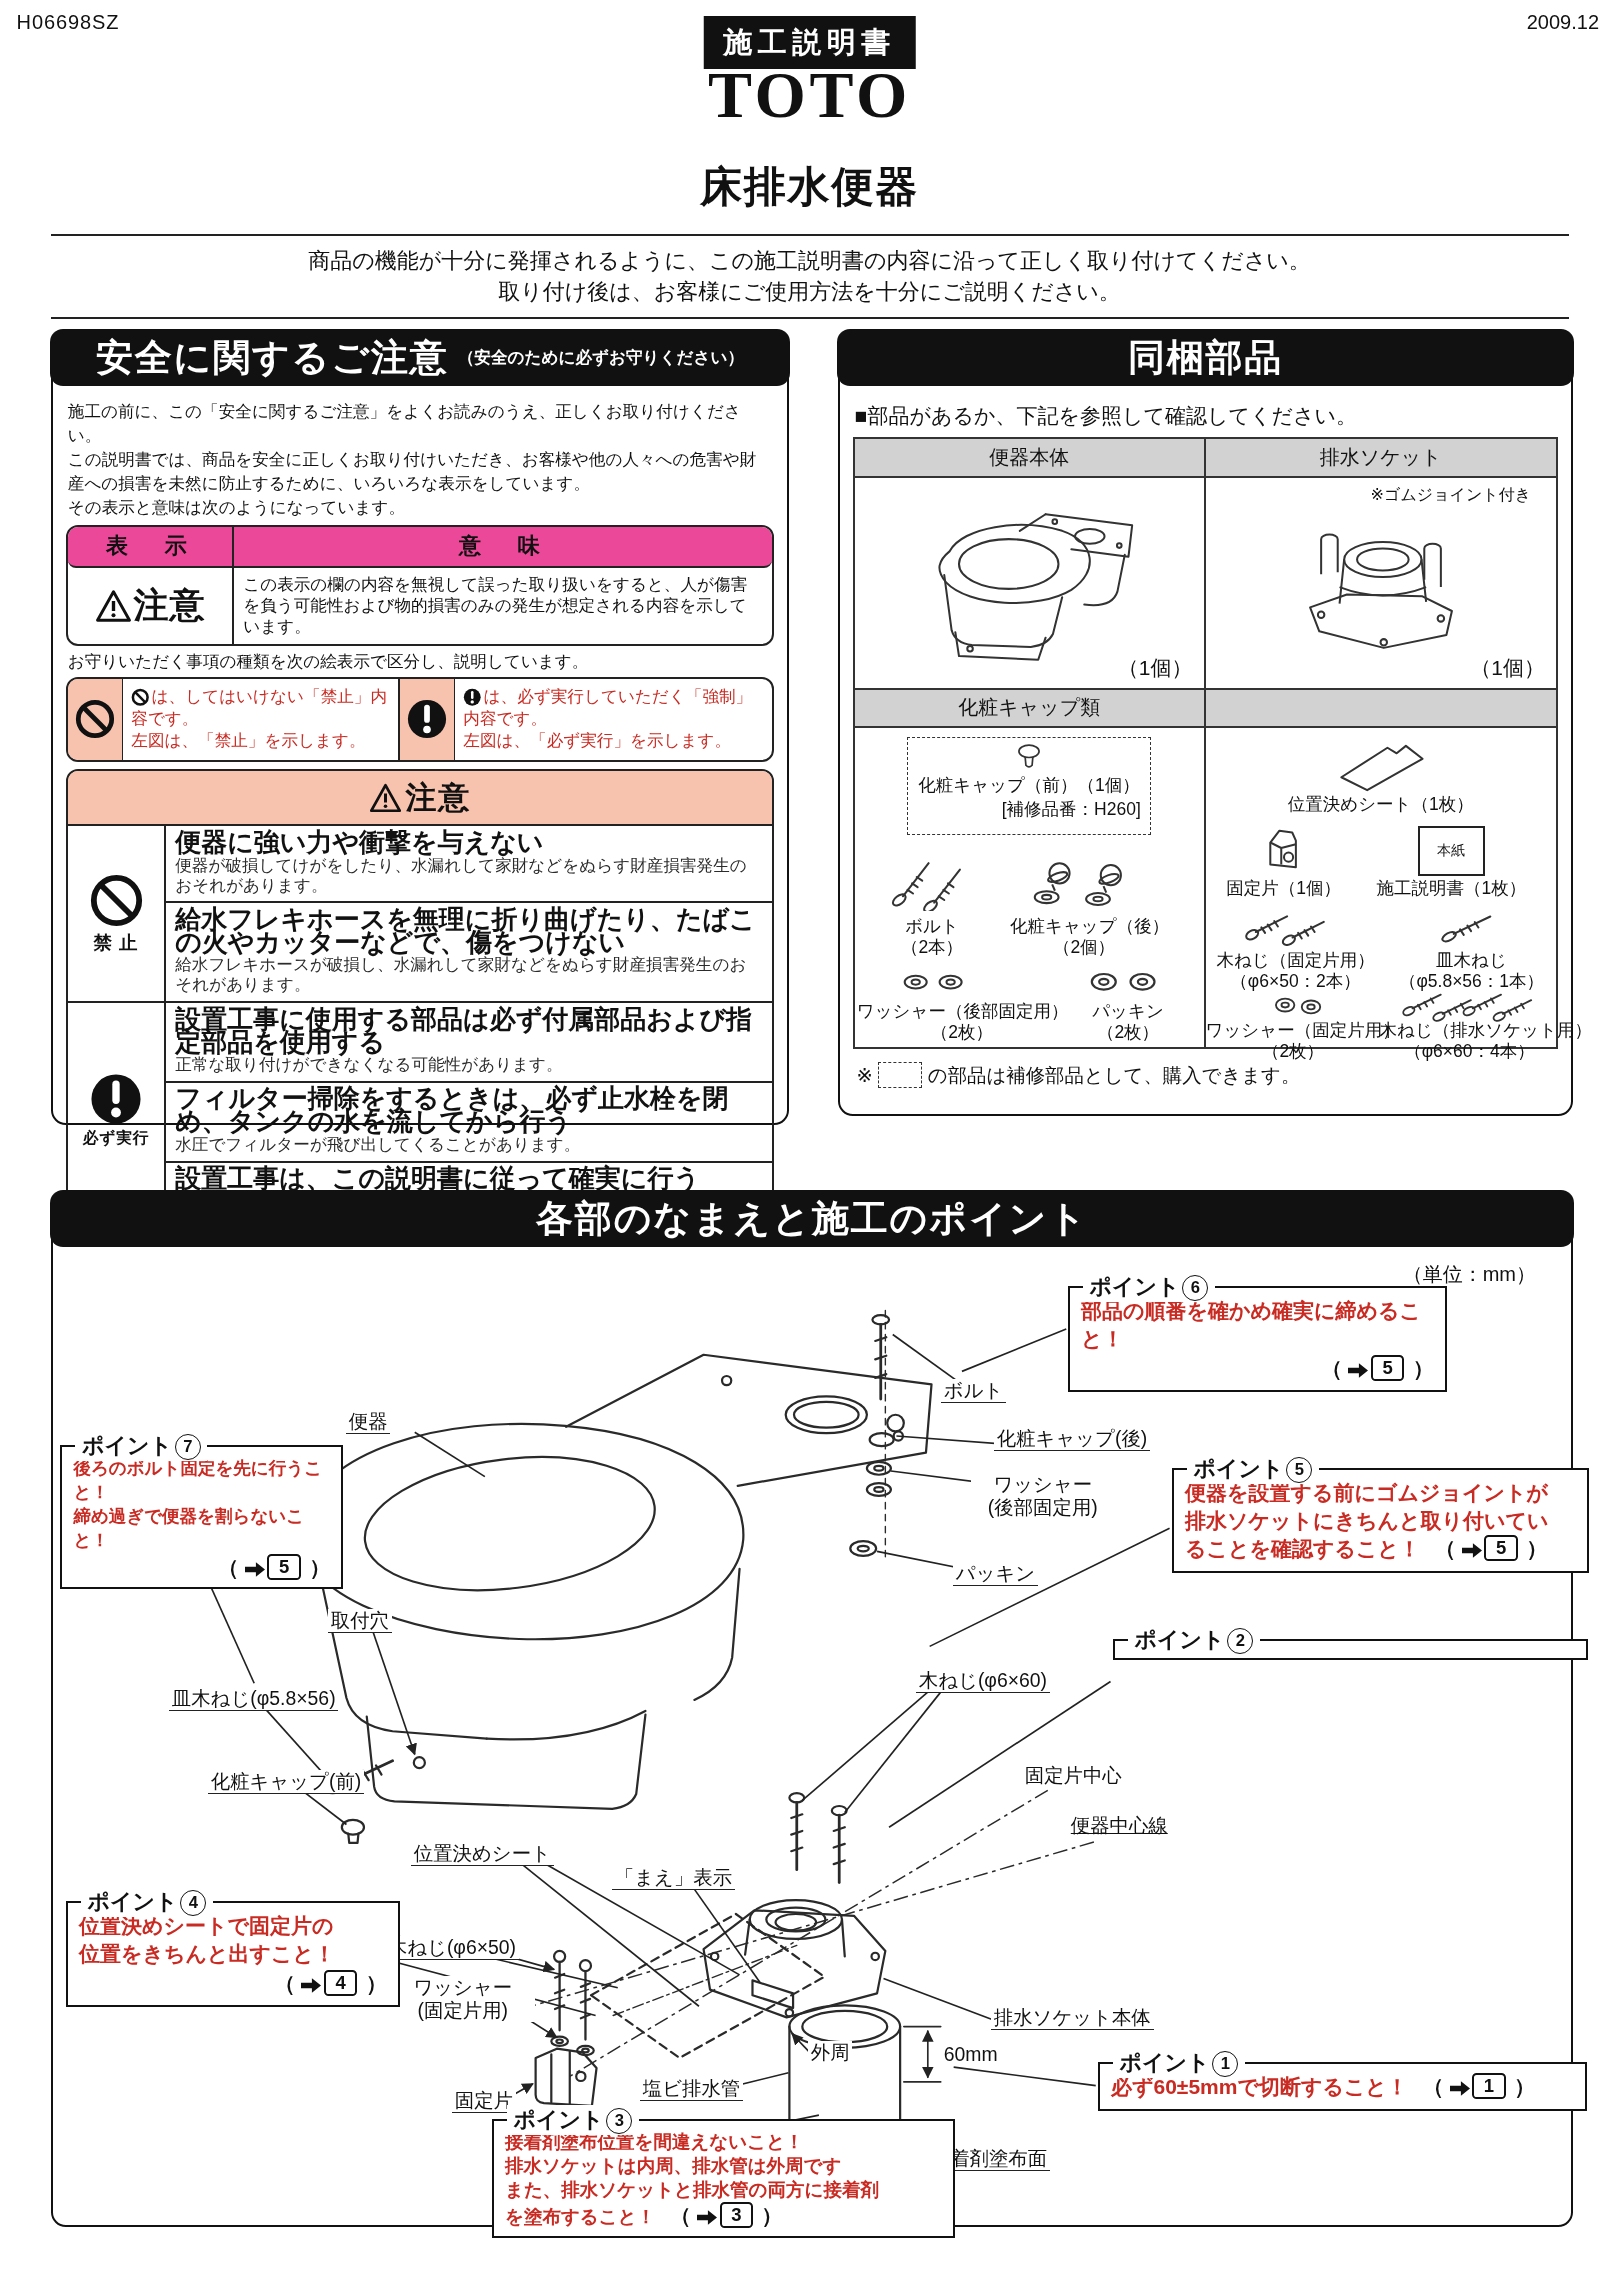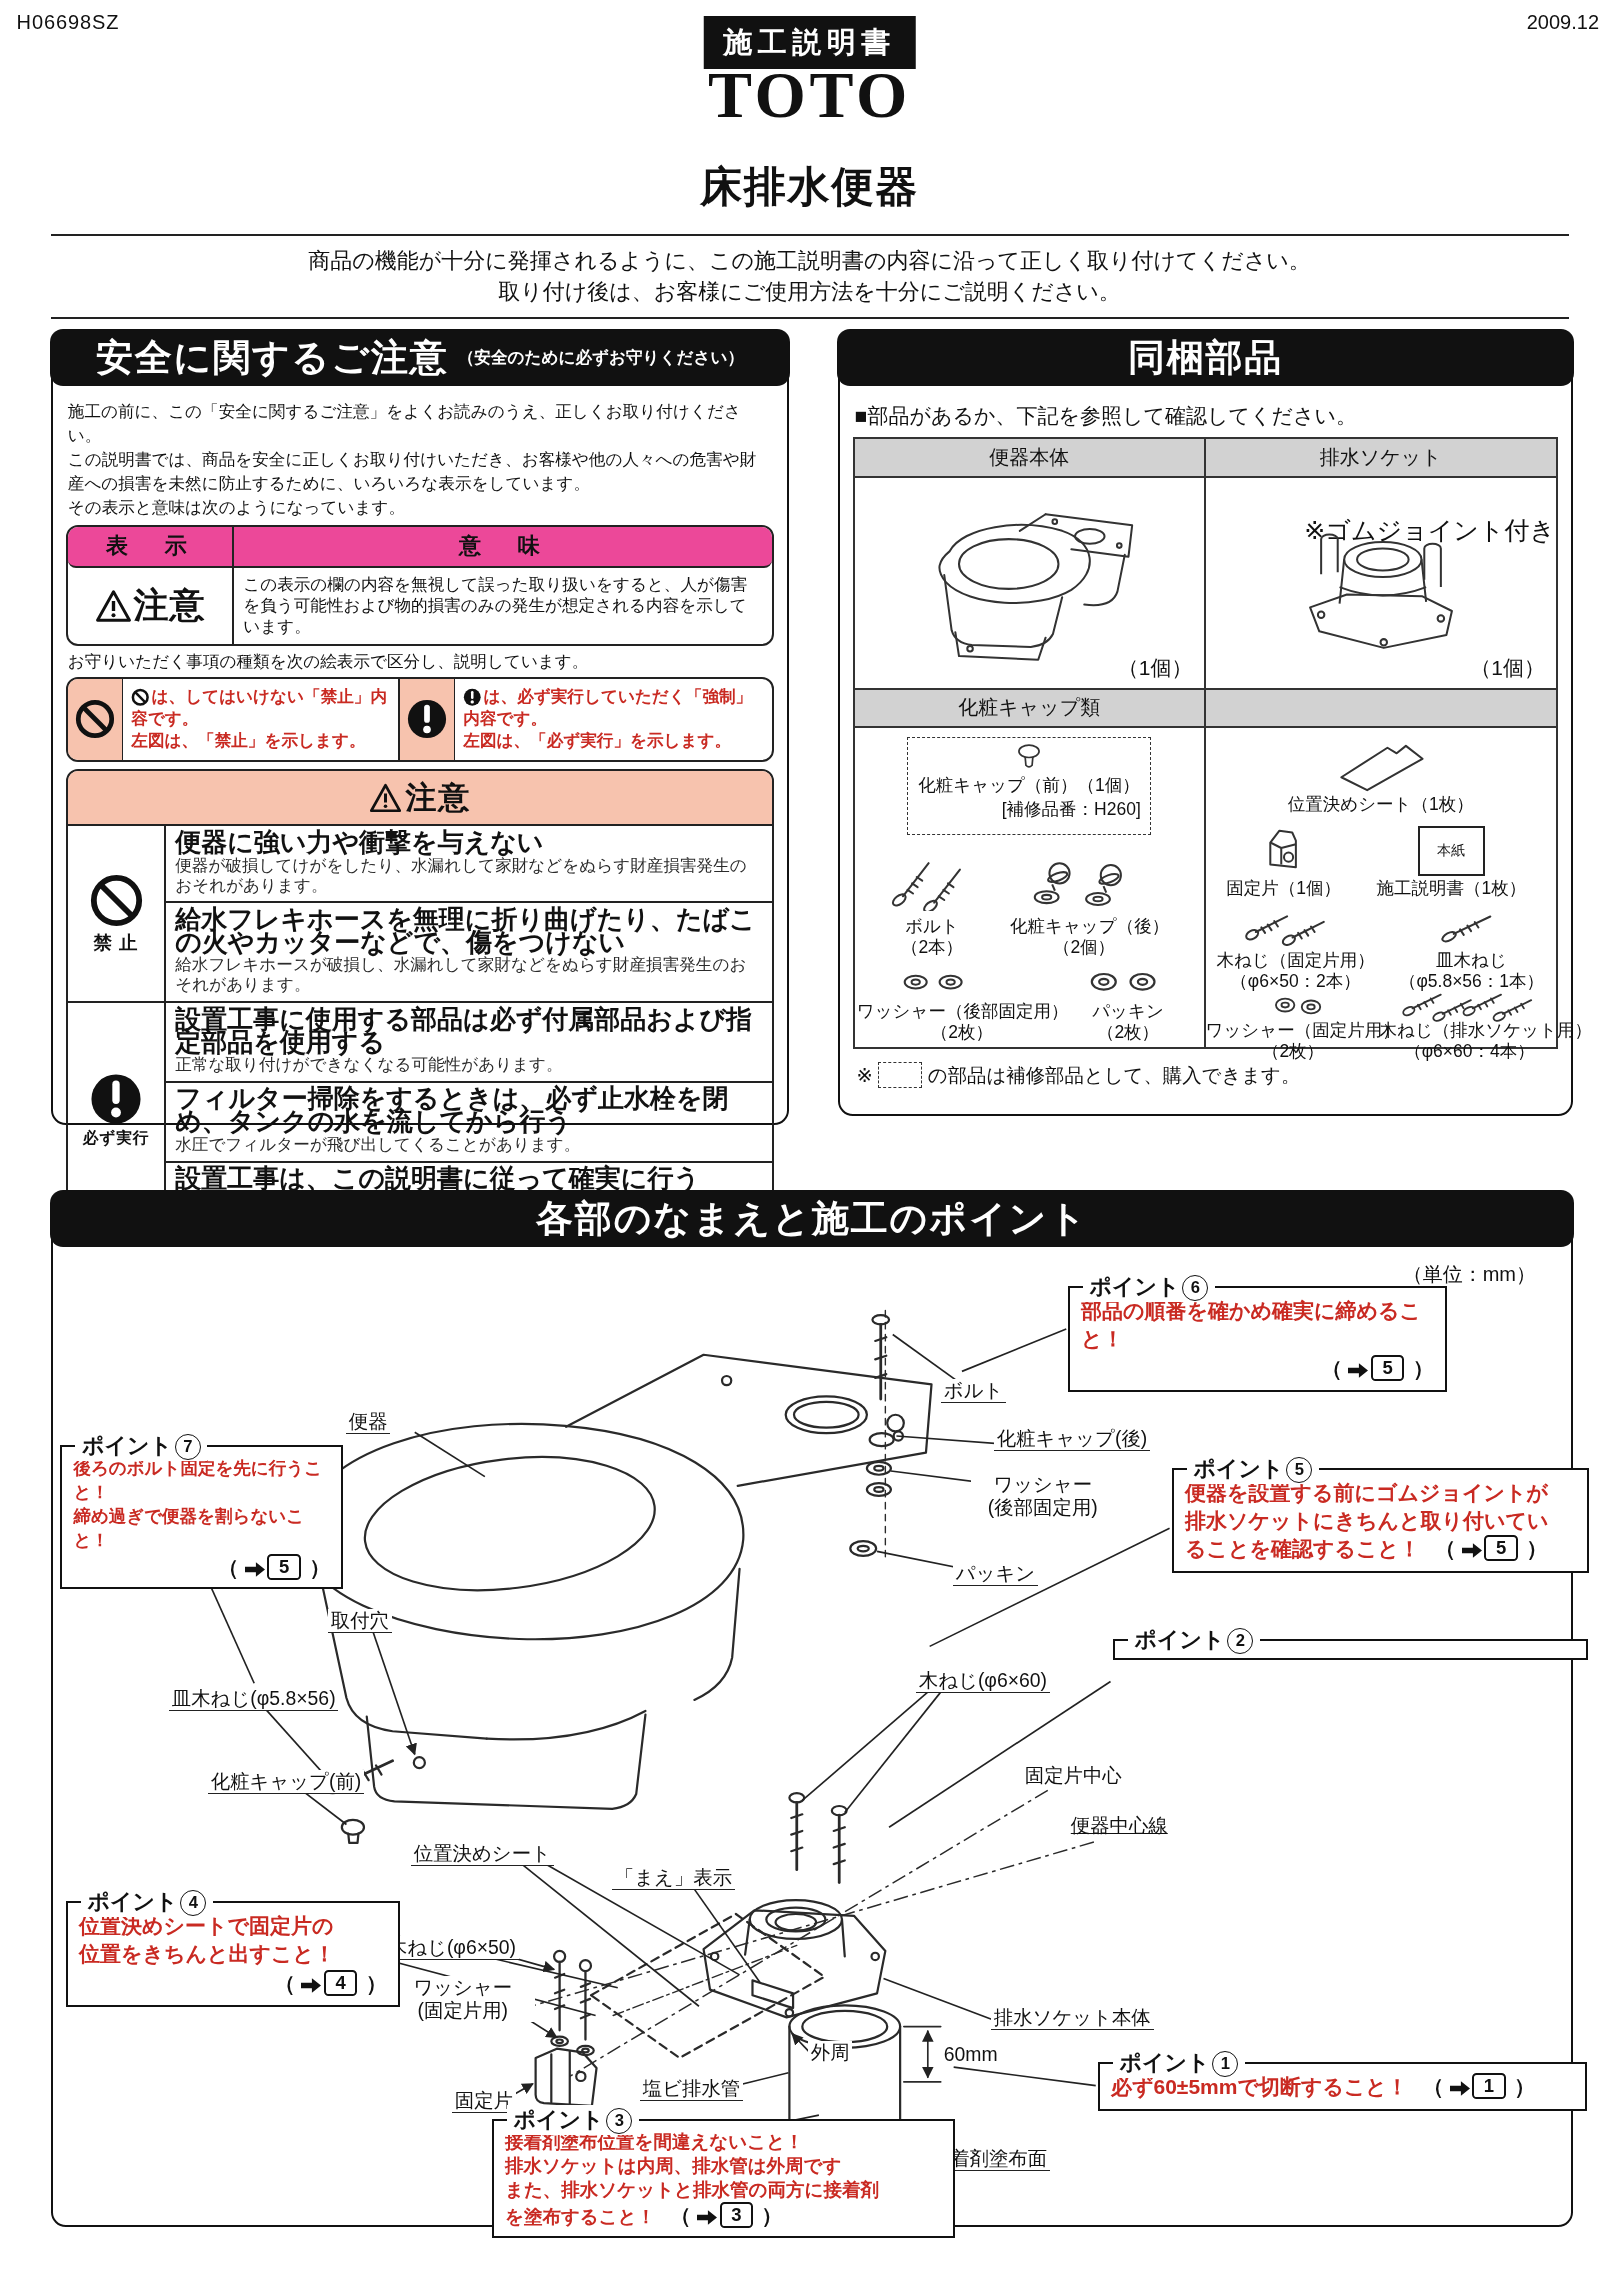--- a/index.html
+++ b/index.html
@@ -30,21 +30,21 @@
   .sign-head div{text-align:center;font-size:22px;font-weight:bold;padding:4.6px 0;letter-spacing:7.4px;}
   .sign-head .c1{border-right:2.8px solid #222;}
   .sign-body{display:grid;grid-template-columns:166px 1fr;}
   .sign-body .c1{border-right:2.8px solid #222;display:flex;align-items:center;justify-content:center;gap:1.8px;}
   .sign-word{font-size:35px;font-weight:bold;letter-spacing:0.9px;}
   .sign-body .c2{padding:6.5px 9.2px;font-size:16.6px;line-height:21px;}
   .picto-note{margin:5.5px 14.8px 1.8px;font-size:16.6px;}
   .picto{margin:3.7px 13px;border:2.8px solid #222;border-radius:12px;overflow:hidden;
          display:grid;grid-template-columns:55px 277px 55px 1fr;}
   .picto .ic{background:#f7c3ae;display:flex;align-items:center;justify-content:center;border-right:1.8px solid #222;}
-  .picto .tx{padding:7.4px 7.4px 7.4px 8.3px;font-size:16.6px;line-height:22px;font-weight:bold;color:#c92a22;}
+  .picto .tx{padding:7.4px 7.4px 7.4px 8.3px;font-size:16.6px;line-height:22px;font-weight:normal;color:#c92a22;}
   .picto .tx.mid{border-right:2.8px solid #222;}
   .mini{vertical-align:-3.7px;margin-right:1.8px;}
   .caut{margin:7.4px 13px;border:2.8px solid #222;border-radius:12px;overflow:hidden;}
   .caut-head{background:#f7c3ae;border-bottom:2.8px solid #222;display:flex;align-items:center;justify-content:center;gap:3.7px;padding:5.5px 0;}
   .caut-word{font-size:31px;font-weight:bold;letter-spacing:1.8px;}
   table.ctab{border-collapse:collapse;width:100%;}
   td.icell{width:94px;border-right:2.3px solid #222;text-align:center;vertical-align:middle;}
   td.icell.gline{border-bottom:2.3px solid #222;}
   td.ccell{padding:4.6px 9.2px 5.5px;}
   td.ccell.b{border-bottom:2.3px solid #222;}
@@ -58,21 +58,21 @@
   .pt-head{display:grid;grid-template-columns:1fr 1fr;background:#d2d2d2;border-bottom:2.3px solid #333;}
   .pt-head div{text-align:center;font-size:20px;padding:4.6px 0;}
   .pt-head .c1{border-right:2.3px solid #333;}
   .pt-row{display:grid;grid-template-columns:1fr 1fr;border-bottom:2.3px solid #333;}
   .pt-row.last{border-bottom:none;}
   .pt-cell{position:relative;}
   .pt-cell.c1{border-right:2.3px solid #333;}
   .row1 .pt-cell{height:210px;}
   .row2 .pt-cell{height:319px;}
   .qty{position:absolute;right:11px;bottom:5.5px;font-size:21px;}
-  .socket-note{position:absolute;right:1px;top:7.4px;font-size:25px;margin-top:29px;}
+  .socket-note{position:absolute;right:25px;top:7.4px;font-size:16px;}
   .center-art{position:absolute;left:50%;transform:translateX(-50%);}
   .plab{position:absolute;font-size:17.5px;line-height:21px;text-align:center;white-space:nowrap;}
   .dashbox{position:absolute;border:1.8px dashed #333;}
   .manual-box{position:absolute;border:2.3px solid #222;display:flex;align-items:center;justify-content:center;font-size:14px;}
   .pt-foot{margin:13px 16.6px;font-size:19.4px;}
   .foot-dash{display:inline-block;width:42px;height:24px;border:1.8px dashed #333;vertical-align:-6.5px;margin:0 5.5px;}
   
   .diagram-box{left:51px;top:1191px;width:1518px;height:1032px;}
   .dg-unit{position:absolute;right:35px;top:68px;font-size:20px;}
   .dg-canvas{position:absolute;left:0;top:51px;width:1518px;height:981px;}

